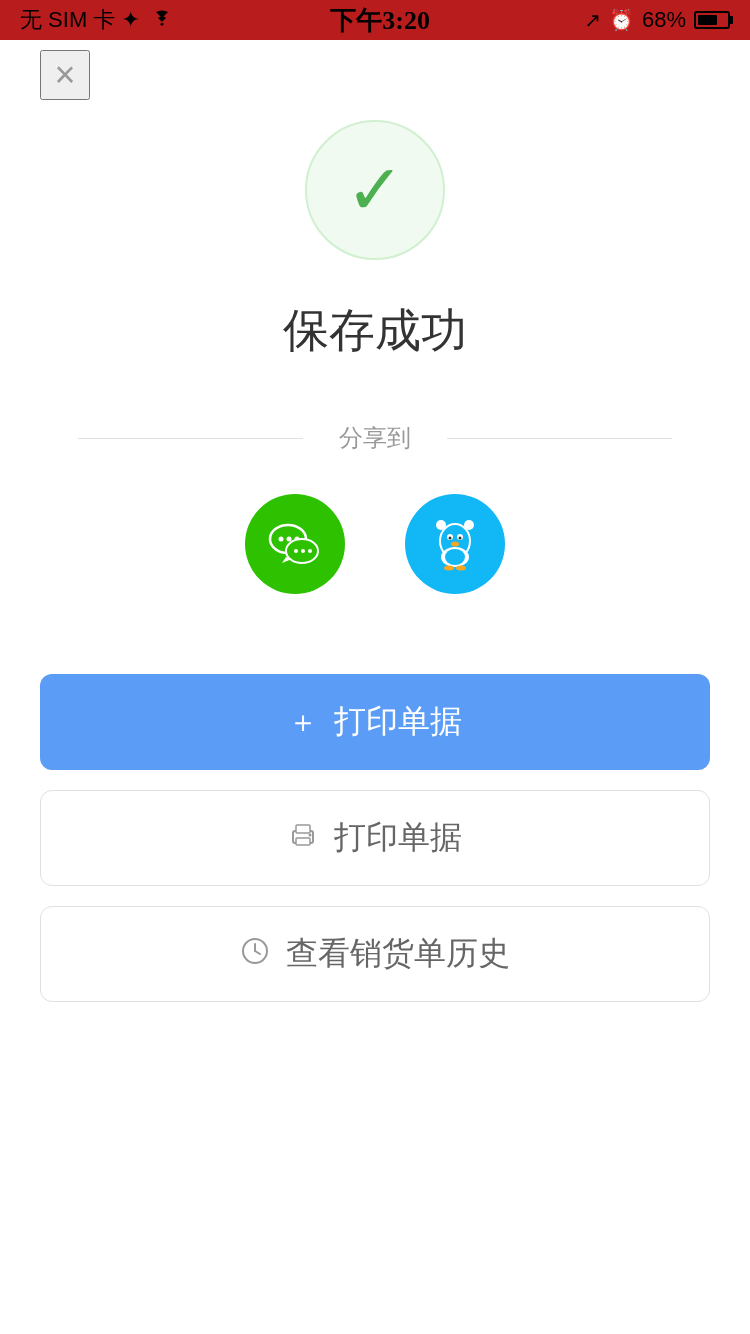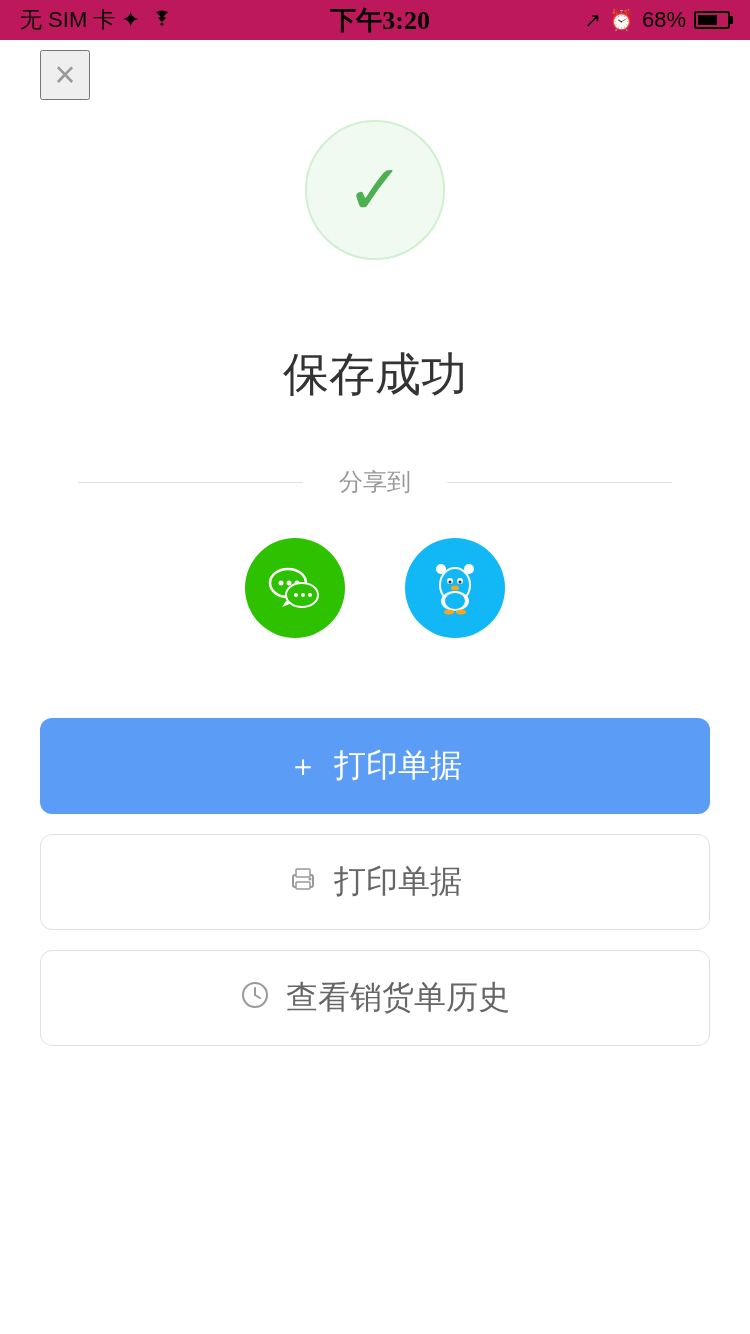--- a/index.html
+++ b/index.html
@@ -10,21 +10,21 @@
       min-height: 1334px;
       background: #ffffff;
       font-family: -apple-system, "PingFang SC", "Helvetica Neue", Arial, sans-serif;
       position: relative;
     }
 
     
     .status-bar {
       width: 100%;
       height: 40px;
-      background: #be185d;
+      background: #b91c1c;
       display: flex;
       align-items: center;
       justify-content: space-between;
       padding: 5px 20px;
     }
 
     .status-left {
       display: flex;
       align-items: center;
       gap: 8px;
@@ -123,21 +123,20 @@
       color: #4caf50;
       line-height: 1;
     }
 
     
     .success-title {
       font-size: 46px;
       font-weight: 400;
       color: #333;
       margin-bottom: 60px;
-      margin-top: 44px;
     }
 
     
     .share-divider {
       width: 100%;
       display: flex;
       align-items: center;
       padding: 0 78px;
       margin-bottom: 40px;
       gap: 16px;

